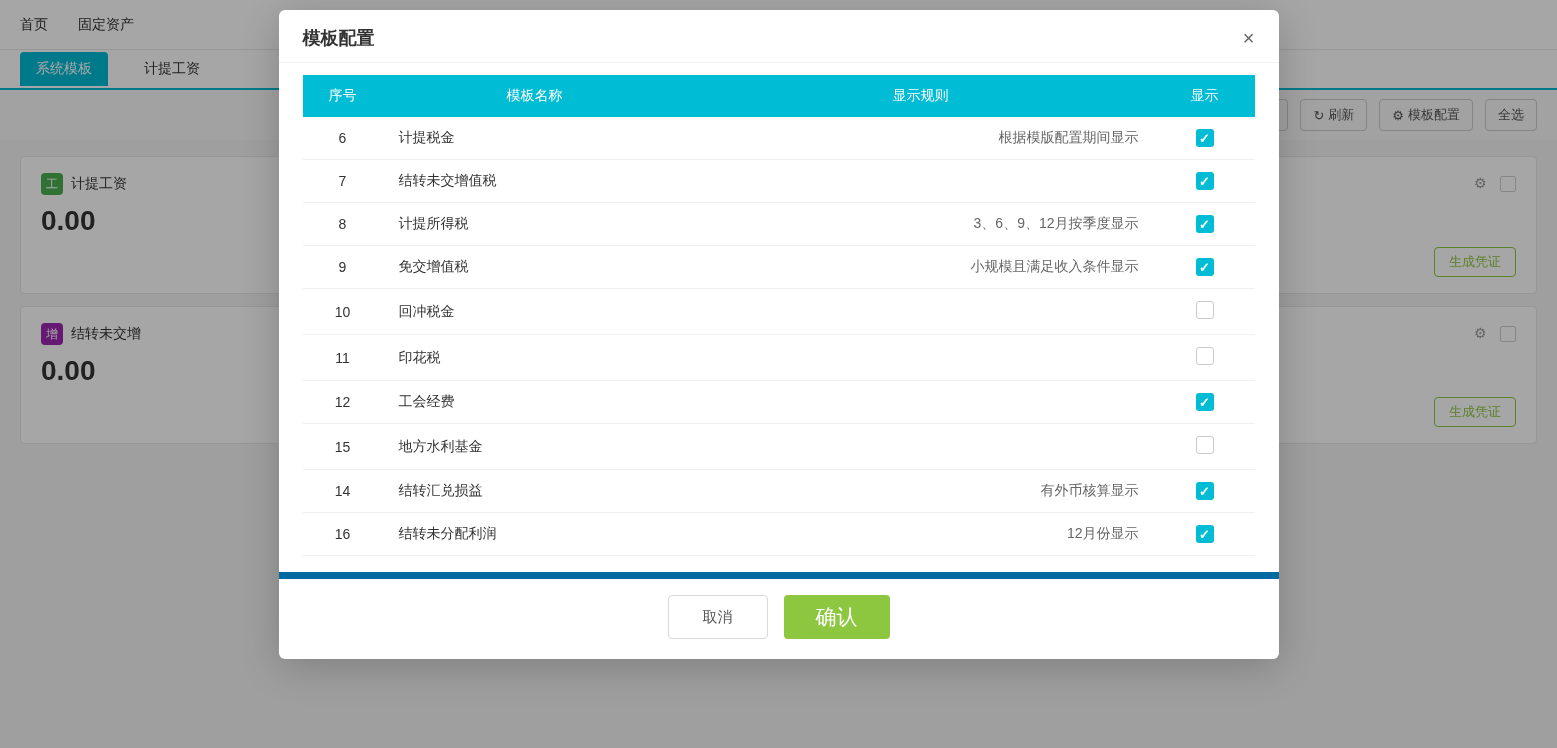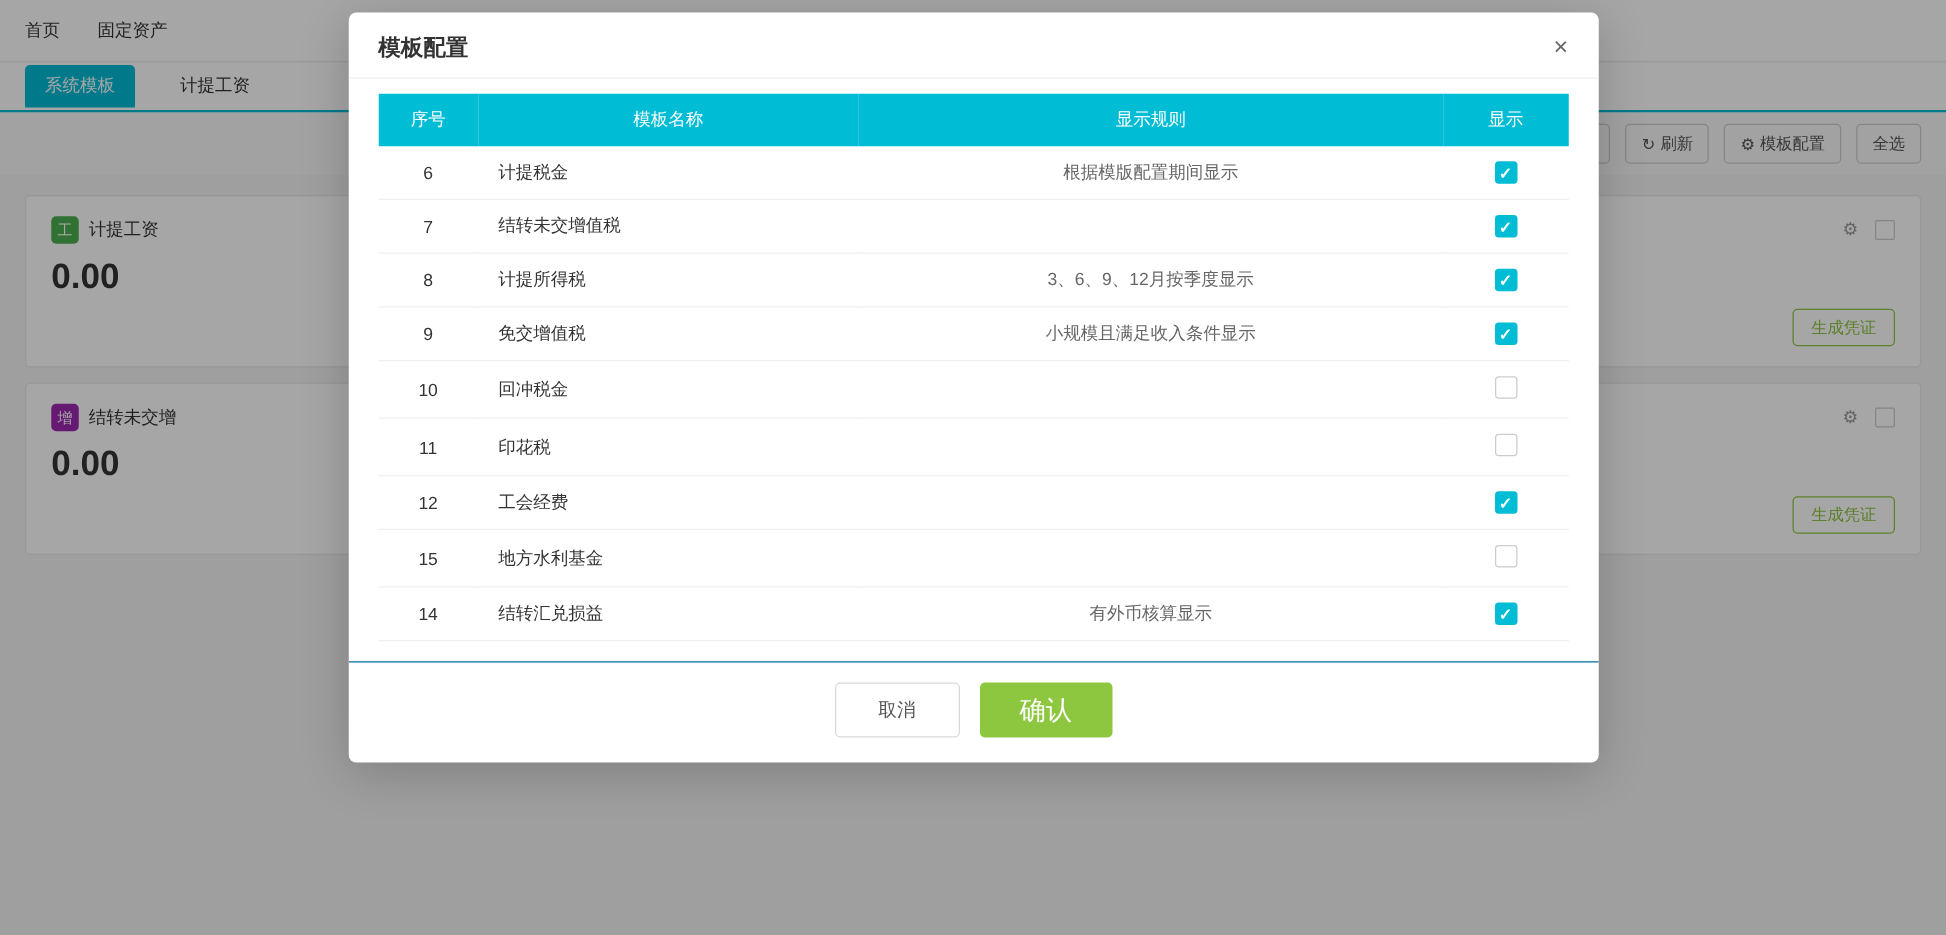--- a/index.html
+++ b/index.html
@@ -216,21 +216,21 @@
     .config-table tbody tr {
       border-bottom: 1px solid #f0f0f0;
     }
     .config-table tbody td {
       padding: 12px 16px;
       text-align: center;
       color: #333;
       font-size: 14px;
     }
     .config-table tbody td:nth-child(2) { text-align: left; }
-    .config-table tbody td:nth-child(3) { text-align: center; color: #666; }
+    .config-table tbody td:nth-child(3) { text-align: right; color: #666; }
 
     
     .cb-checked {
       width: 18px; height: 18px;
       background: #00bcd4;
       border-radius: 3px;
       display: inline-flex;
       align-items: center;
       justify-content: center;
       cursor: pointer;
@@ -260,21 +260,21 @@
     .table-scroll-wrapper {
       position: relative;
     }
 
     
     .modal-footer {
       display: flex;
       justify-content: center;
       gap: 16px;
       padding: 16px 24px 20px;
-      border-top: 1px solid #0369a1;
+      border-top: 7px solid #0369a1;
     }
     .btn-cancel {
       background: #fff;
       border: 1px solid #d9d9d9;
       color: #555;
       padding: 8px 32px;
       border-radius: 4px;
       font-size: 15px;
       cursor: pointer;
       min-width: 100px;
@@ -418,20 +418,26 @@
                   <td>地方水利基金</td>
                   <td></td>
                   <td style="text-align: center;"><span class="cb-unchecked"></span></td>
                 </tr>
                 <tr>
                   <td>14</td>
                   <td>结转汇兑损益</td>
                   <td>有外币核算显示</td>
                   <td style="text-align: center;"><span class="cb-checked"></span></td>
                 </tr>
+                <tr>
+                  <td>16</td>
+                  <td>结转未分配利润</td>
+                  <td>12月份显示</td>
+                  <td style="text-align: center;"><span class="cb-checked"></span></td>
+                </tr>
               </tbody>
           </table>
         </div>
       </div>
 
       <div class="modal-footer">
         <button class="btn-cancel">取消</button>
         <button class="btn-confirm">确认</button>
       </div>
 

